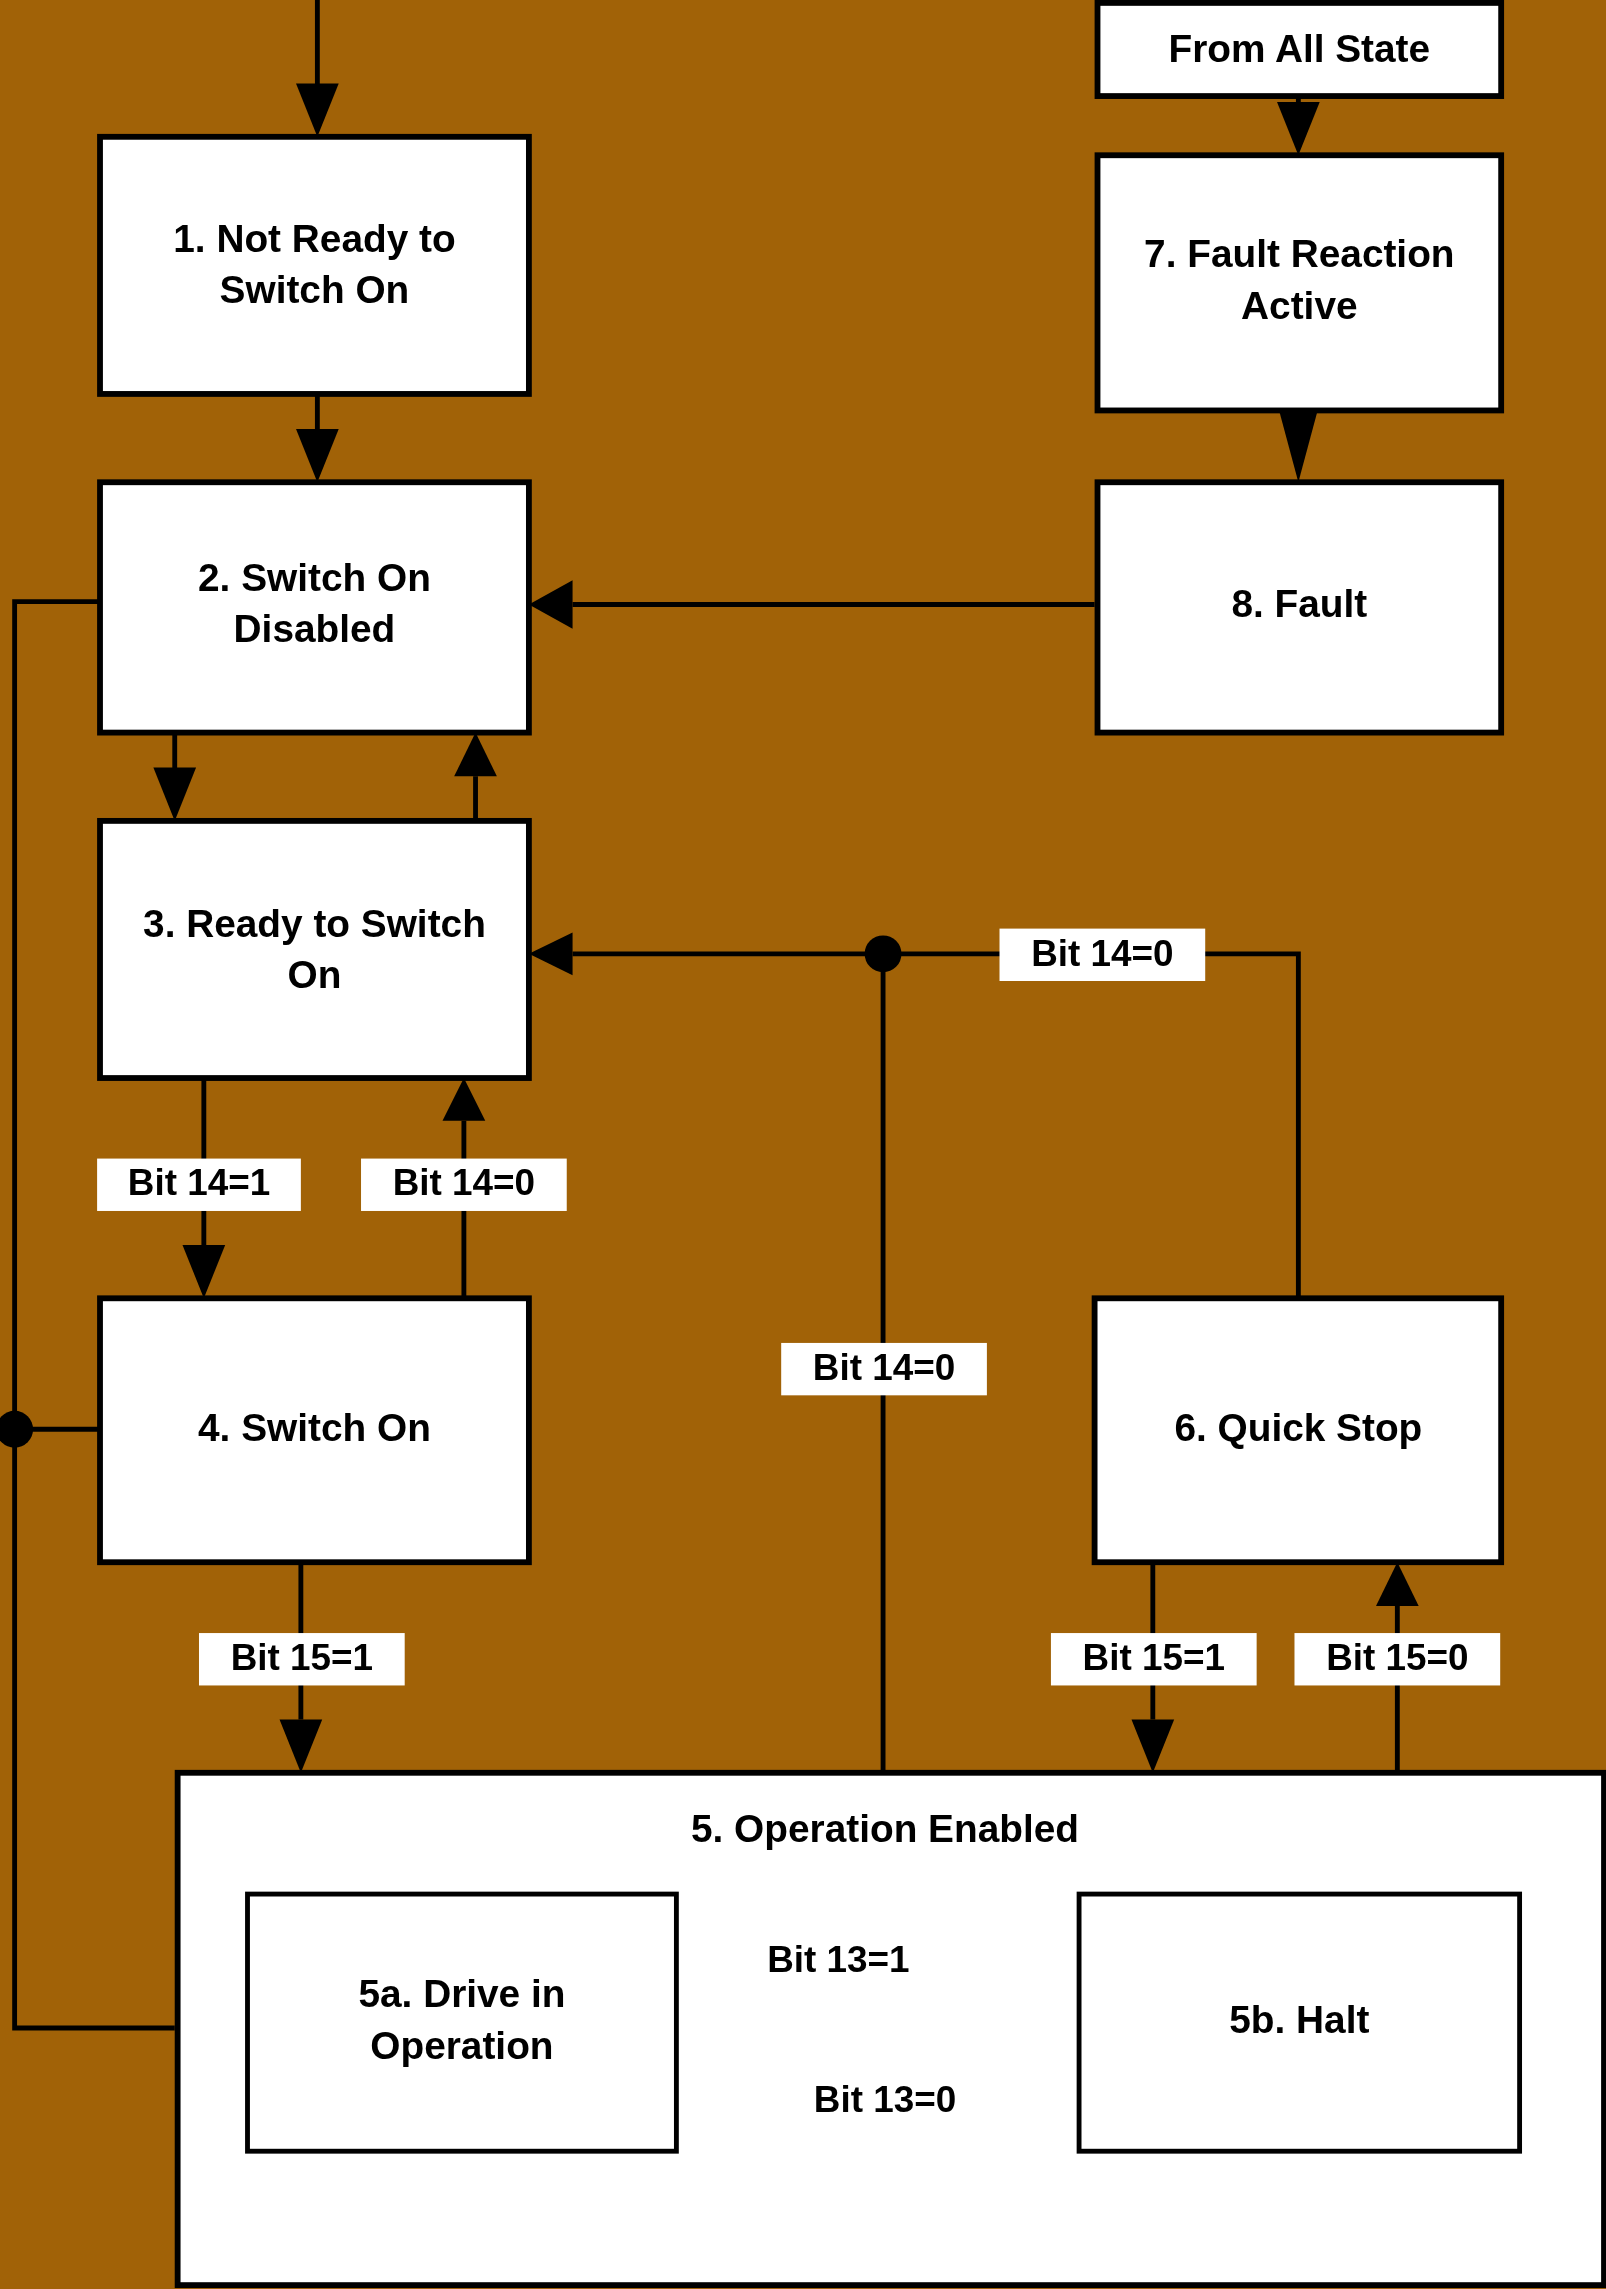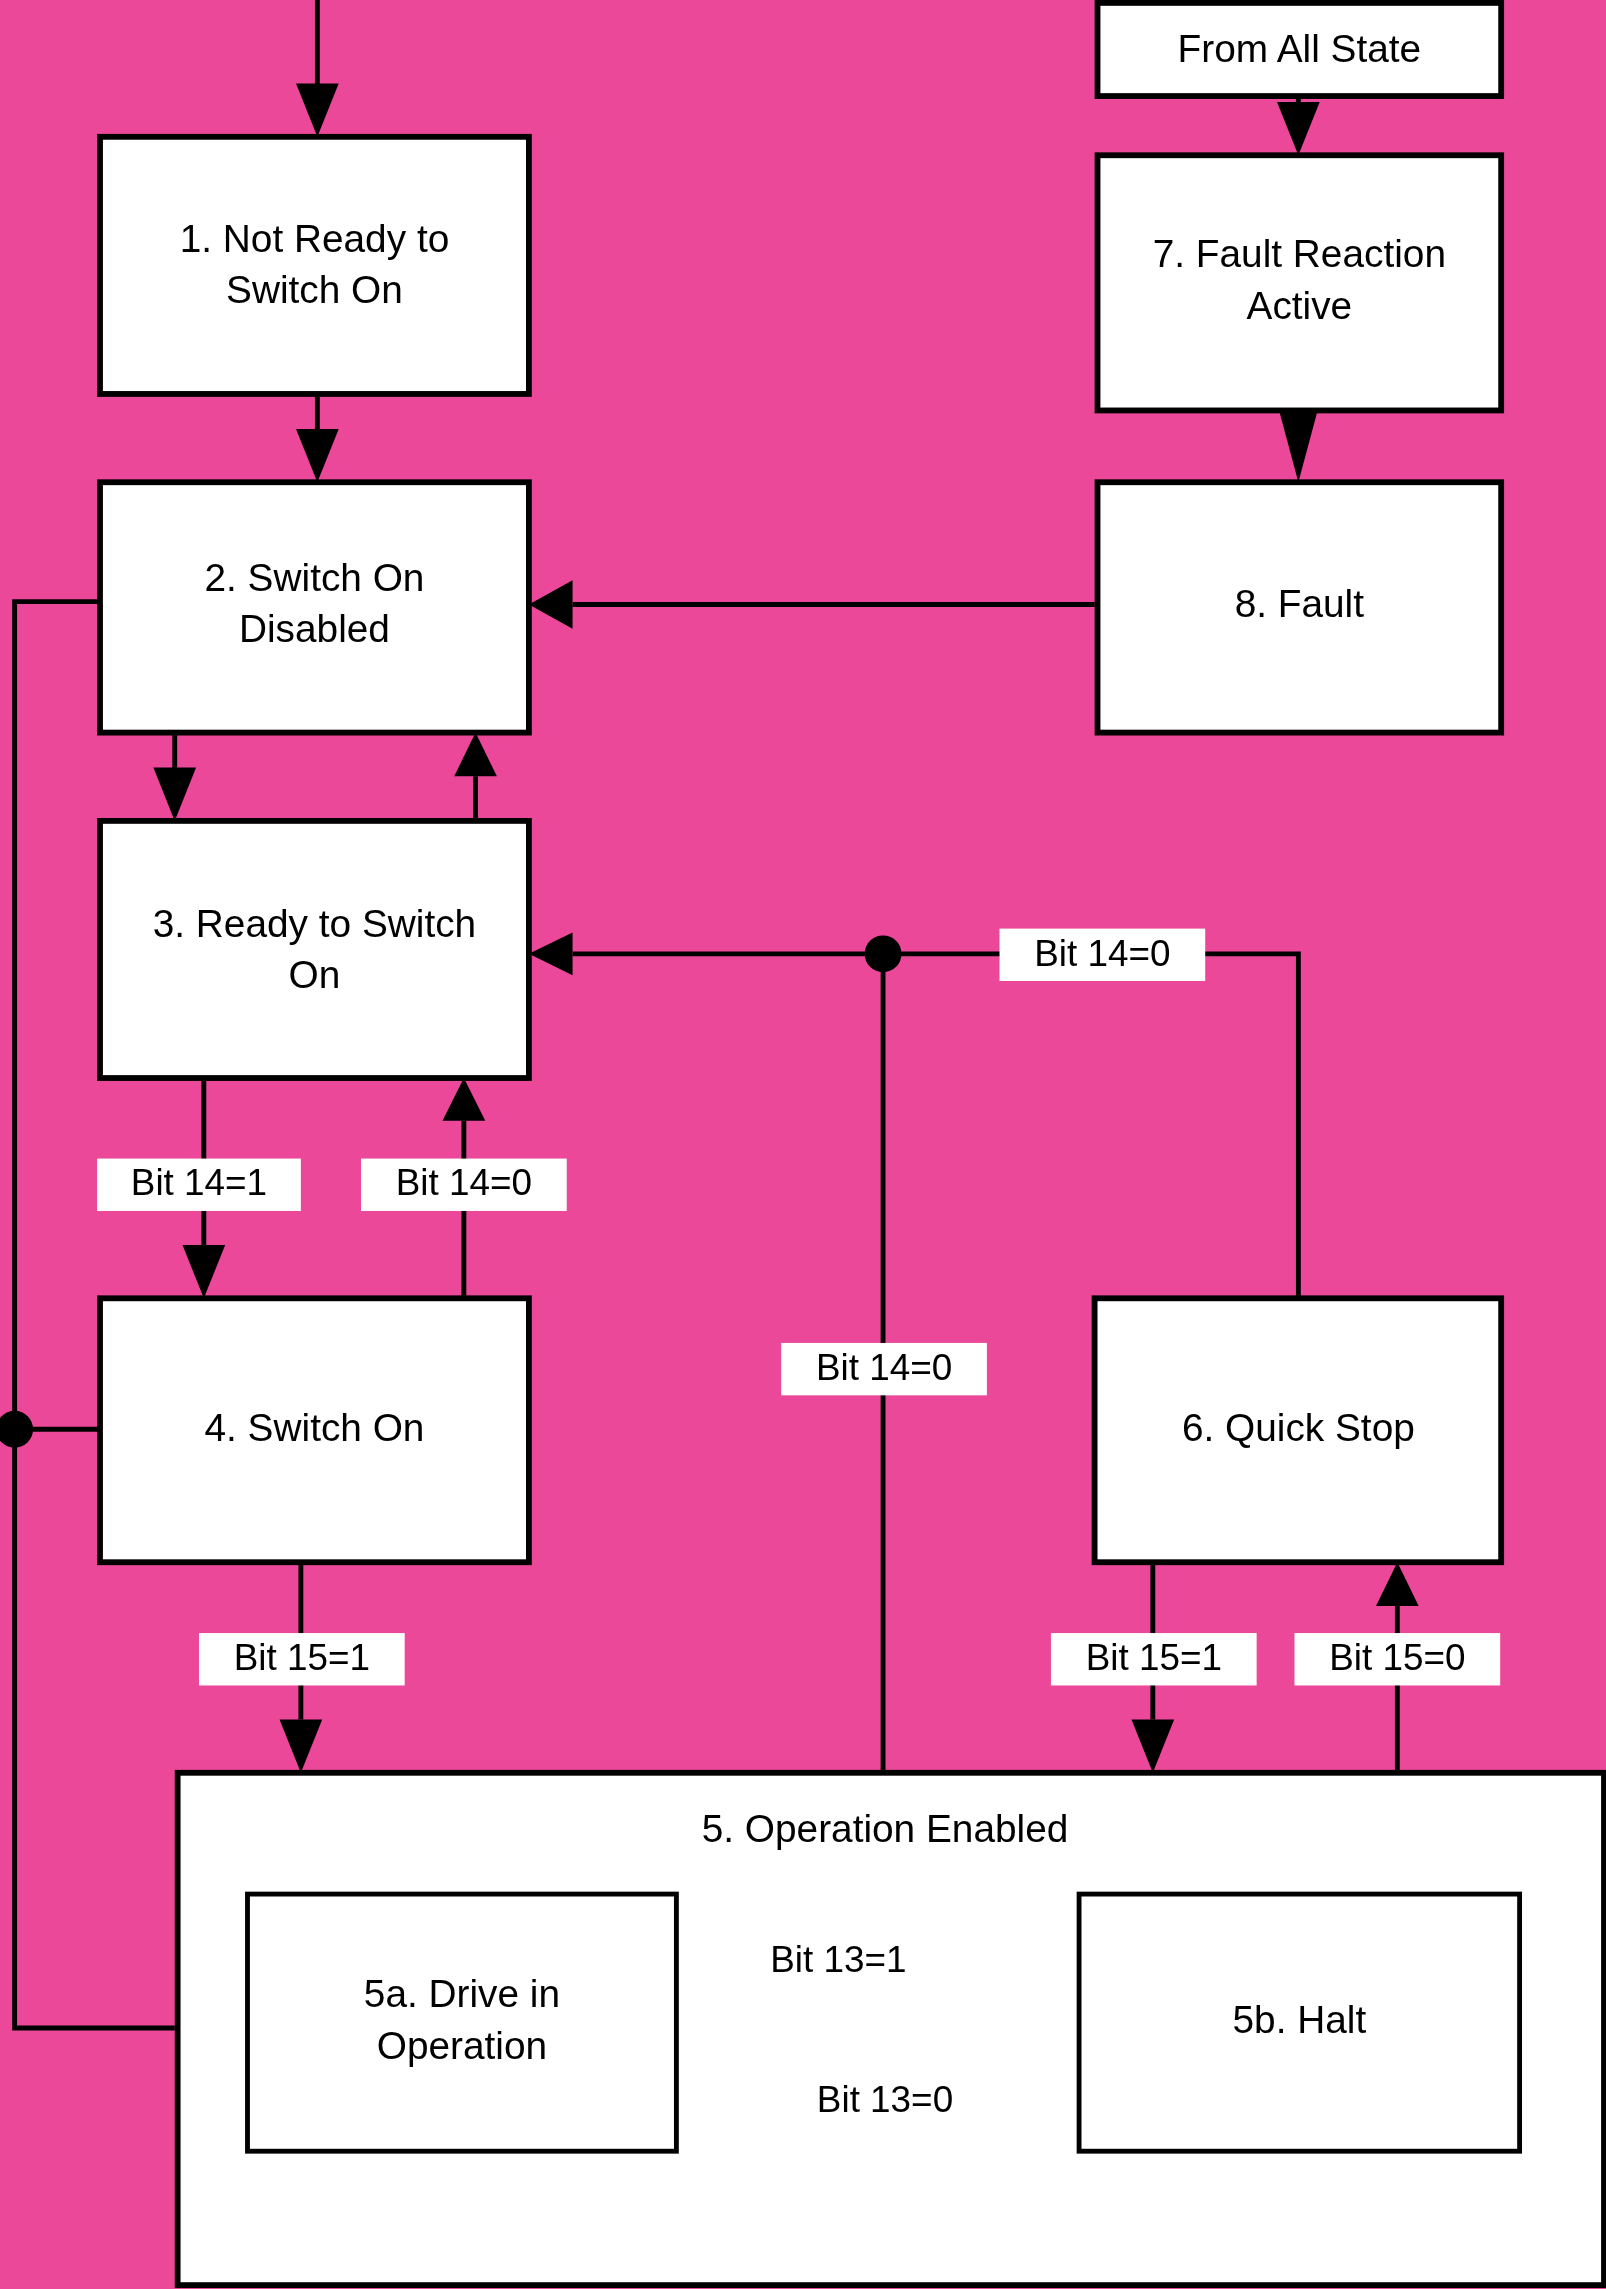--- a/index.html
+++ b/index.html
@@ -4,22 +4,23 @@
 <style>
   html, body {
     margin: 0;
     padding: 0;
     background: #ffffff;
   }
   #diagram-root {
     position: relative;
     width: 1607px;
     height: 2289px;
-    background: #ec4899;
+    background: #a16207;
     font-family: "Liberation Sans", sans-serif;
+    font-weight: bold;
   }
   svg#state-machine-svg {
     display: block;
     width: 1607px;
     height: 2289px;
   }
   .state-box {
     fill: #ffffff;
     stroke: #000000;
     stroke-width: 6;

